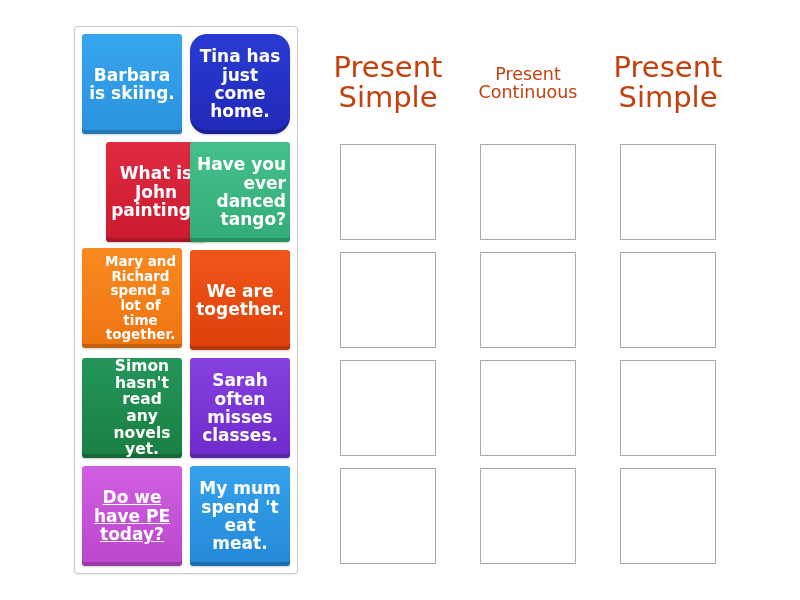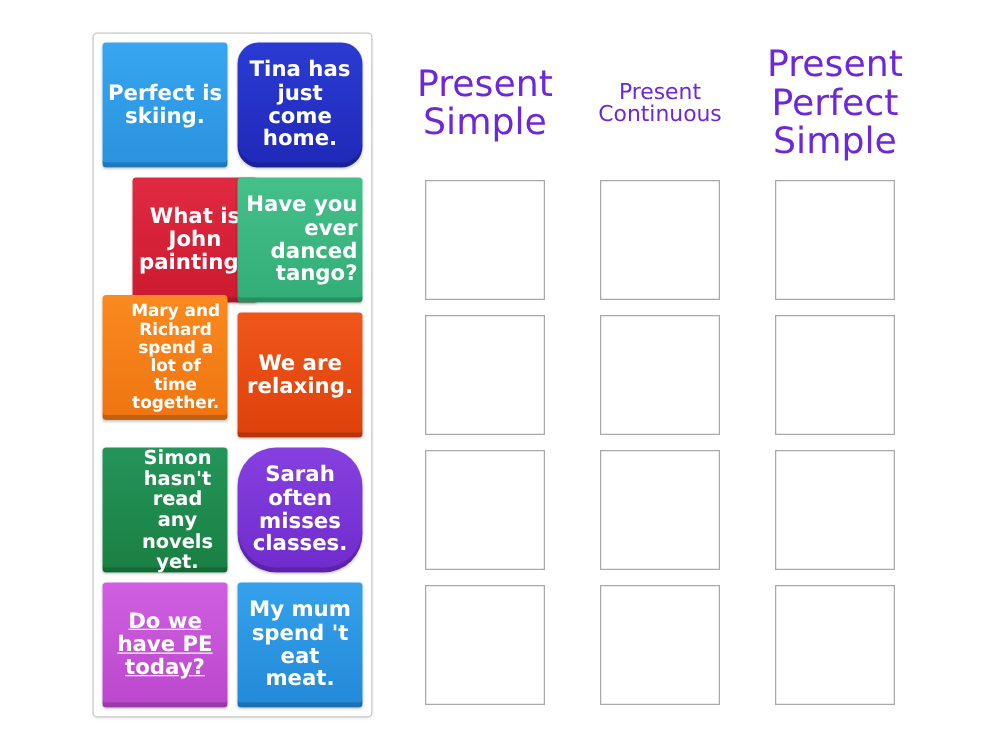--- a/index.html
+++ b/index.html
@@ -17,57 +17,57 @@
     display:flex; align-items:center; justify-content:center; text-align:center;
     color:#ffffff; font-weight:bold; box-sizing:border-box; padding:2px 4px;
     box-shadow: inset 0 -4px 0 rgba(0,0,0,0.18), 0 1px 2px rgba(0,0,0,0.2);
     cursor:grab; line-height:1.08;
   }
   .tile span { display:block; }
   .fs-l { font-size:17px; }
   .fs-m { font-size:15.5px; }
   .fs-s { font-size:13.5px; }
   .header {
-    position:absolute; text-align:center; color:#6d28d9; font-weight:normal; line-height:1.05;
+    position:absolute; text-align:center; color:#c2410c; font-weight:normal; line-height:1.05;
     display:flex; align-items:center; justify-content:center;
   }
   .zone {
     position:absolute; width:94px; height:94px; border:1px solid #a9a9a9; background:#fff;
   }
 </style>
 </head>
 <body>
 
 <div class="panel"></div>
 
 <div class="tile fs-l" style="left:82px;top:34px;background:linear-gradient(#37a5ef,#2a92de);">
-    <span>Perfect is skiing.</span>
+    <span>Barbara is skiing.</span>
   </div>
 <div class="tile fs-l" style="left:190px;top:34px;background:linear-gradient(#2a3bd3,#2029b8);border-radius:17px;">
     <span>Tina has just come home.</span>
   </div>
 
 <div class="tile fs-l" style="left:82px;top:142px;background:linear-gradient(#e02a42,#cc1a30);margin-left:24px;">
     <span>What is John painting?</span>
   </div>
 <div class="tile fs-l" style="left:190px;top:142px;background:linear-gradient(#45c08b,#33ad78);text-align:right;">
     <span>Have you ever danced tango?</span>
   </div>
 
-<div class="tile fs-s" style="left:82px;top:236px;background:linear-gradient(#f98a20,#ef7410);padding-left:21px;">
+<div class="tile fs-s" style="left:82px;top:248px;background:linear-gradient(#f98a20,#ef7410);padding-left:21px;">
     <span>Mary and Richard spend a lot of time together.</span>
   </div>
 <div class="tile fs-l" style="left:190px;top:250px;background:linear-gradient(#f0561a,#de400a);">
-    <span>We are relaxing.</span>
+    <span>We are together.</span>
   </div>
 
 <div class="tile fs-m" style="left:82px;top:358px;background:linear-gradient(#24955a,#1a7f42);padding-left:24px;">
     <span>Simon hasn't read any novels yet.</span>
   </div>
-<div class="tile fs-l" style="left:190px;top:358px;background:linear-gradient(#8640e0,#6f2bcc);border-radius:31px;">
+<div class="tile fs-l" style="left:190px;top:358px;background:linear-gradient(#8640e0,#6f2bcc);">
     <span>Sarah often misses classes.</span>
   </div>
 
 <div class="tile fs-l" style="left:82px;top:466px;background:linear-gradient(#cf5fe0,#bb47cc);text-decoration:underline;">
     <span>Do we have PE today?</span>
   </div>
 <div class="tile fs-l" style="left:190px;top:466px;background:linear-gradient(#35a1ec,#2389d8);">
     <span>My mum spend 't eat meat.</span>
   </div>
 
@@ -79,21 +79,20 @@
 </div>
 <div class="header" style="left:458px;top:58px;width:140px;height:50px;font-size:17.5px;">
   <div>
       <span style="display:block">Present</span>
       <span style="display:block">Continuous</span>
     </div>
 </div>
 <div class="header" style="left:598px;top:28px;width:140px;height:108px;font-size:29px;">
   <div>
       <span style="display:block">Present</span>
-      <span style="display:block">Perfect</span>
       <span style="display:block">Simple</span>
     </div>
 </div>
 
 <div class="zone" style="left:340px;top:144px;"></div>
 <div class="zone" style="left:340px;top:252px;"></div>
 <div class="zone" style="left:340px;top:360px;"></div>
 <div class="zone" style="left:340px;top:468px;"></div>
 
 <div class="zone" style="left:480px;top:144px;"></div>

